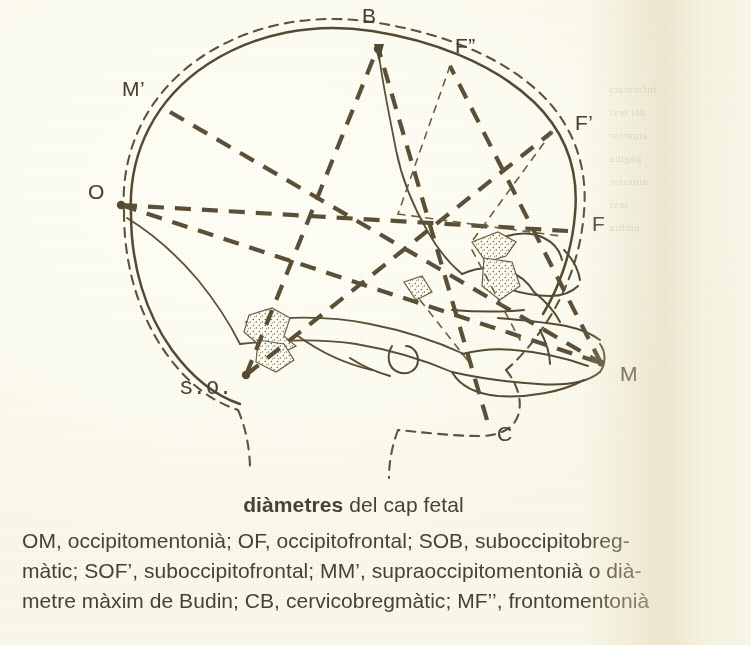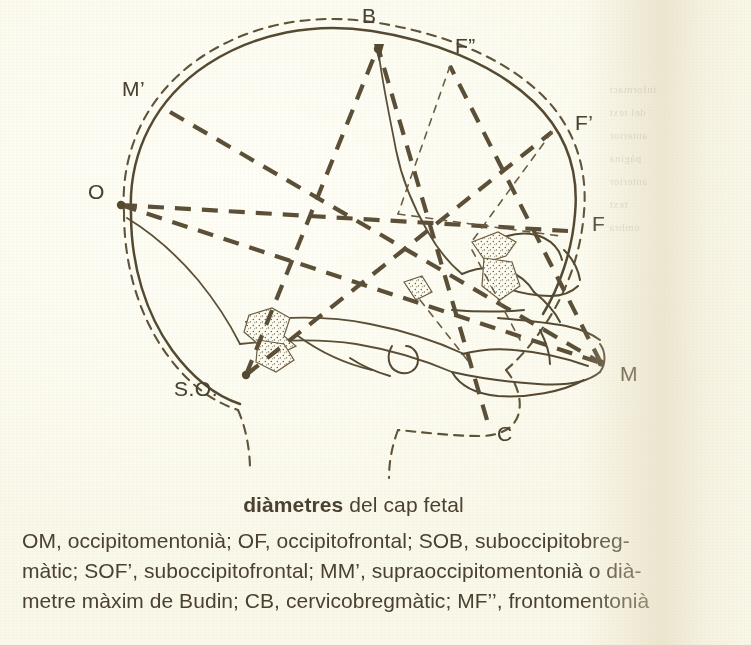--- a/index.html
+++ b/index.html
@@ -210,21 +210,21 @@
 
       </g>
     </svg>
 
     <span class="pt-label" style="left:362px;top:4px;">B</span>
     <span class="pt-label" style="left:455px;top:34px;">F”</span>
     <span class="pt-label" style="left:122px;top:77px;">M’</span>
     <span class="pt-label" style="left:575px;top:111px;">F’</span>
     <span class="pt-label" style="left:88px;top:180px;">O</span>
     <span class="pt-label" style="left:592px;top:212px;">F</span>
-    <span class="pt-label" style="left:174px;top:377px;">S.O.</span>
+    <span class="pt-label" style="left:180px;top:377px;font-family:Liberation Mono, monospace;">S.O.</span>
     <span class="pt-label" style="left:620px;top:362px;">M</span>
     <span class="pt-label" style="left:497px;top:422px;">C</span>
   </div>
 
   <div id="caption">
     <div id="fig-title">
       <span class="b">diàmetres</span><span> del cap fetal</span>
     </div>
     <div id="legend">
       <div>OM, occipitomentonià; OF, occipitofrontal; SOB, suboccipitobreg-</div>

